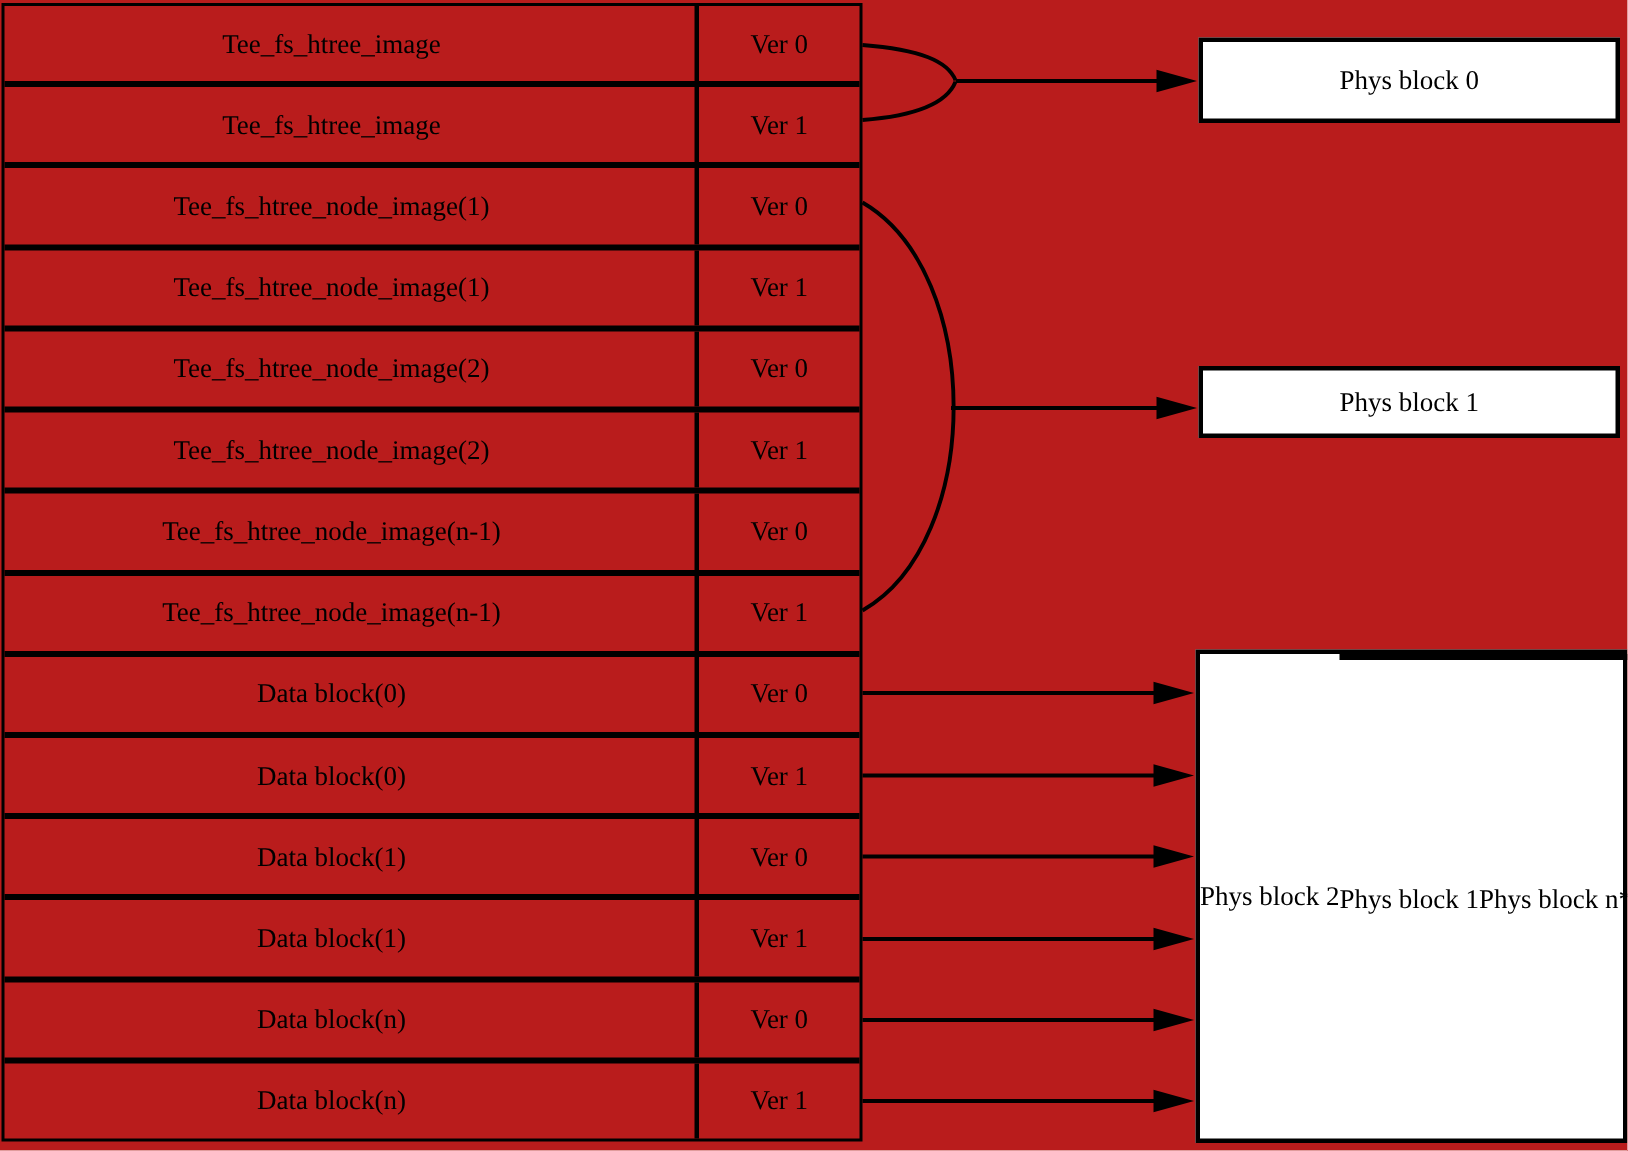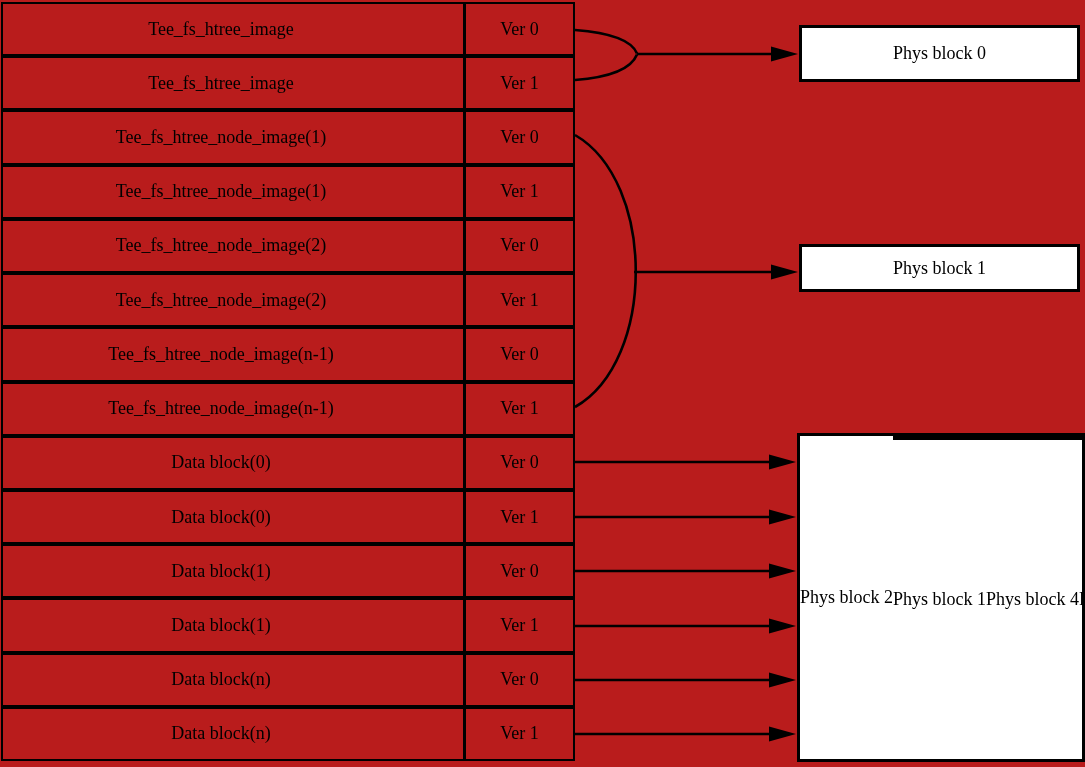--- a/index.html
+++ b/index.html
@@ -159,17 +159,16 @@
 
   <div class="phys phys0">
     <span>Phys block 0</span>
   </div>
   <div class="phys phys1">
     <span>Phys block 1</span>
   </div>
   <div class="pstack">
     <div class="pcell">Phys block 2</div>
     <div class="pcell">Phys block 1</div>
-    <div class="pcell">Phys block 4</div>
     <div class="pcell">Phys block n*7 +3</div>
   </div>
 
 </div>
 
 </body></html>

